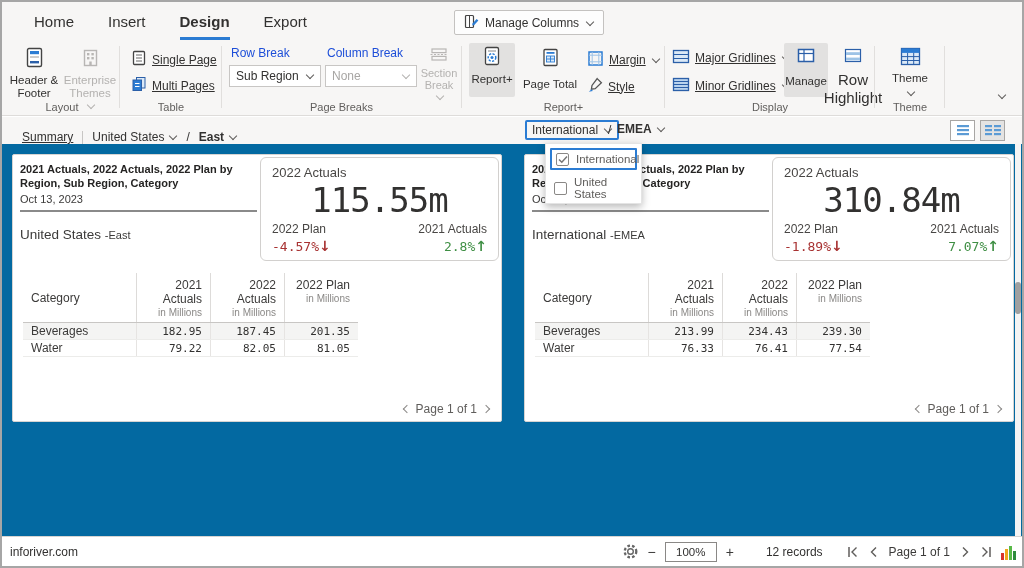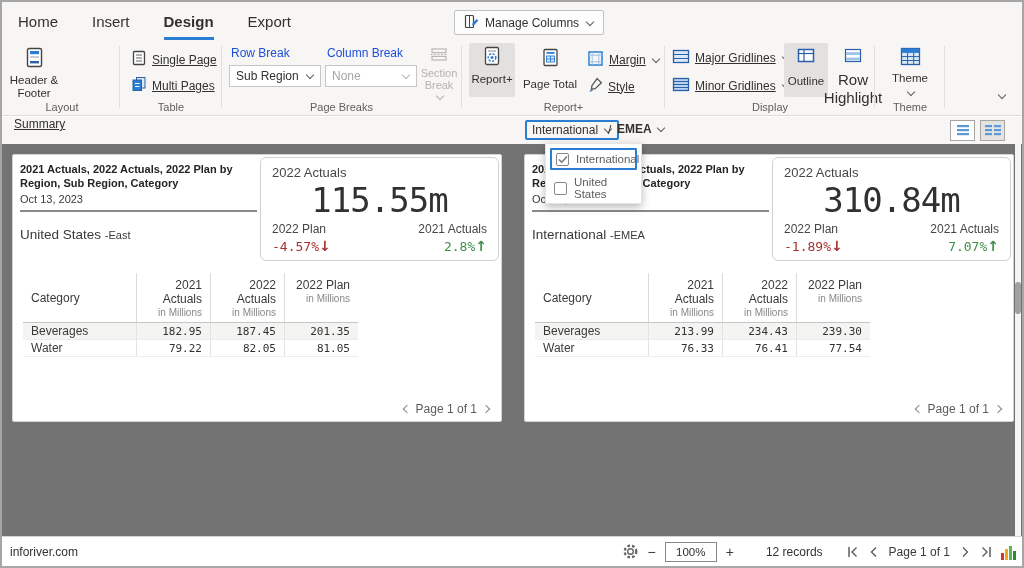--- a/index.html
+++ b/index.html
@@ -2,21 +2,21 @@
 <html><head>
 <meta charset="utf-8">
 <style>
   * { box-sizing: border-box; margin: 0; padding: 0; }
   body { background:#ddd; font-family:"Liberation Sans", sans-serif; }
   .app { position:relative; width:1024px; height:568px; background:#fff;
          border:2px solid #a6a6a6; overflow:hidden; color:#323130; }
 
   
   .tabbar { position:absolute; top:0; left:0; right:0; height:38px; background:#f7f6f5; }
-  .tabs { display:flex; gap:34px; padding:0 0 0 16px; height:100%; align-items:flex-end; }
+  .tabs { display:flex; gap:34px; padding:0 0 0 32px; height:100%; align-items:flex-end; }
   .tab { font-size:15px; padding-bottom:7px; border-bottom:3px solid transparent; cursor:default; }
   .tab.active { font-weight:bold; border-bottom-color:#2b7cd3; }
   .managecols { position:absolute; left:452px; top:8px; height:25px; display:flex; align-items:center;
     gap:6px; padding:0 9px; background:#fdfdfd; border:1px solid #c4c2c0; border-radius:2px; font-size:12px; }
 
   
   .ribbon { position:absolute; top:38px; left:0; right:0; height:76px; background:#f7f6f5;
             border-bottom:1px solid #dedcda; }
   .group { position:absolute; top:0; height:100%; }
   .group-label { position:absolute; bottom:2px; left:0; width:100%; text-align:center;
@@ -31,21 +31,21 @@
   .select { position:absolute; display:flex; align-items:center; justify-content:space-between;
             height:22px; padding:0 6px; background:#fff; border:1px solid #c8c6c4; font-size:12px; width:92px; }
   .select.dis { color:#a8a6a4; }
   .caret { display:inline-block; width:6px; height:6px; border-right:1.4px solid #5f5d5b;
            border-bottom:1.4px solid #5f5d5b; transform:rotate(45deg); margin:0 1px 2px 2px; flex:0 0 auto; }
   .caret.gray { border-color:#b4b2b0; }
   .collapse-caret { position:absolute; right:16px; top:52px; }
 
   
   .crumbbar { position:absolute; top:115px; left:0; right:0; height:27px; background:#f7f6f5; }
-  .crumbs { display:flex; align-items:flex-start; gap:9px; padding-left:12px; height:100%; font-size:12px;flex-direction:column; }
+  .crumbs { display:flex; align-items:flex-end; gap:9px; padding-left:20px; height:100%; font-size:12px; }
   .vdiv { width:1px; height:13px; background:#c8c6c4; }
   .link { text-decoration:underline; }
   .dd { display:flex; align-items:center; gap:4px; }
   .bold { font-weight:bold; }
   .filterbox { position:absolute; left:523px; top:3px; height:20px; display:flex; align-items:center;
                gap:5px; padding:0 5px; border:2px solid #2b7cd3; border-radius:2px; font-size:12px; }
   .filter-sep { position:absolute; left:606px; top:6px; font-size:12px; }
   .filter-sub { position:absolute; left:615px; top:5px; display:flex; align-items:center; gap:4px;
                 font-size:12px; font-weight:bold; }
   .viewtoggle { position:absolute; top:3px; width:25px; height:21px; border:1px solid #a8a6a4;
@@ -55,21 +55,21 @@
   
   .dropdown { position:absolute; left:543px; top:141px; width:97px; background:#fff; z-index:30;
               padding:4px; box-shadow:0 3px 8px rgba(0,0,0,.28); border:1px solid #e4e4e4; }
   .dd-item { display:flex; align-items:center; gap:7px; height:22px; padding:0 4px;
              font-size:11.5px; color:#5f5d5b; }
   .dd-item.sel { border:2px solid #2b7cd3; border-radius:1px; }
   .cbx { width:13px; height:13px; border:1.4px solid #8a8886; border-radius:2px; background:#fff;
          display:flex; align-items:center; justify-content:center; flex:0 0 auto; }
 
   
-  .content { position:absolute; top:142px; left:0; right:0; bottom:30px; background:#737373; }
+  .content { position:absolute; top:142px; left:0; right:0; bottom:30px; background:#0369a1; }
   .panel { position:absolute; top:10px; width:490px; height:268px; background:#fff;
            border:1px solid #d6d4d2; border-radius:2px; }
   .p-title { position:absolute; left:7px; top:7px; width:250px; font-size:11px; font-weight:bold;
              line-height:1.3; color:#252423; }
   .p-date { position:absolute; left:7px; top:38px; font-size:11px; color:#3b3a39; }
   .p-divider { position:absolute; left:7px; top:55px; width:237px; border-top:2px solid #8a8a8a; }
   .p-region { position:absolute; left:7px; top:72px; font-size:13.5px; color:#3b3a39; }
   .p-region .suffix { font-size:11px; }
   .kpi { position:absolute; left:247px; top:2px; width:239px; height:104px; border:1px solid #d2d0ce;
          border-radius:6px; background:#fff; }
@@ -151,20 +151,34 @@
         <span>
           <svg width="21" height="21">
               <rect x="3.5" y="1.5" width="14" height="18" rx="1.5" fill="#fff" stroke="#444" stroke-width="1.4"></rect>
               <rect x="6" y="4" width="9" height="3.2" fill="#2b7cd3"></rect>
               <line x1="6" y1="10" x2="15" y2="10" stroke="#9a9a9a" stroke-width="1"></line>
               <rect x="6" y="14" width="9" height="2.4" fill="#2b5fa8"></rect>
             </svg>
         </span>
         <span>Header &amp; Footer</span>
       </div>
+      <div class="btn-stack disabled" style="left:56px;top:4px;width:56px;">
+        <span>
+          <svg width="21" height="21">
+              <rect x="4.5" y="3.5" width="12" height="15" fill="none" stroke="#b8b6b4" stroke-width="1.4"></rect>
+              <rect x="7" y="6" width="2.4" height="2.4" fill="#b8b6b4"></rect>
+              <rect x="11.4" y="6" width="2.4" height="2.4" fill="#b8b6b4"></rect>
+              <rect x="7" y="10" width="2.4" height="2.4" fill="#b8b6b4"></rect>
+              <rect x="11.4" y="10" width="2.4" height="2.4" fill="#b8b6b4"></rect>
+              <rect x="9.3" y="14.5" width="2.4" height="4" fill="#b8b6b4"></rect>
+            </svg>
+        </span>
+        <span>Enterprise Themes</span>
+        <span class="caret gray" style="margin-top:-2px;"></span>
+      </div>
       <div class="group-label">Layout</div>
     </div>
     <div class="vsep" style="left:117px;"></div>
 
     <div class="group" style="left:119px;width:100px;">
       <div class="btn-row" style="left:10px;top:10px;">
         <span>
           <svg width="16" height="16">
               <rect x="2.5" y="1.5" width="11" height="13" rx="1" fill="#fff" stroke="#444" stroke-width="1.3"></rect>
               <line x1="5" y1="5" x2="11" y2="5" stroke="#666" stroke-width="1"></line>
@@ -290,21 +304,21 @@
         <span class="caret"></span>
       </div>
       <div class="btn-stack activebg" style="left:118px;top:3px;width:44px;height:54px;">
         <span style="margin-top:2px;">
           <svg width="18" height="15">
               <rect x="1.5" y="1.5" width="15" height="12" fill="#fff" stroke="#2b5fa8" stroke-width="1.5"></rect>
               <line x1="7" y1="1.5" x2="7" y2="13.5" stroke="#2b5fa8" stroke-width="1.2"></line>
               <line x1="1.5" y1="5.5" x2="16.5" y2="5.5" stroke="#2b5fa8" stroke-width="1.2"></line>
             </svg>
         </span>
-        <span style="margin-top:6px;">Outline</span>
+        <span style="margin-top:6px;">Manage</span>
       </div>
       <div class="btn-stack" style="left:166px;top:3px;width:42px;height:54px;font-size:15px;">
         <span style="margin-top:2px;">
           <svg width="18" height="15">
               <rect x="1.5" y="1.5" width="15" height="12" fill="#fff" stroke="#2b5fa8" stroke-width="1.2"></rect>
               <rect x="2" y="4.2" width="14" height="2.8" fill="#9dc3e6"></rect>
               <rect x="2" y="9.6" width="14" height="2.8" fill="#9dc3e6"></rect>
             </svg>
         </span>
         <span style="margin-top:2px;">Row Highlight</span>

